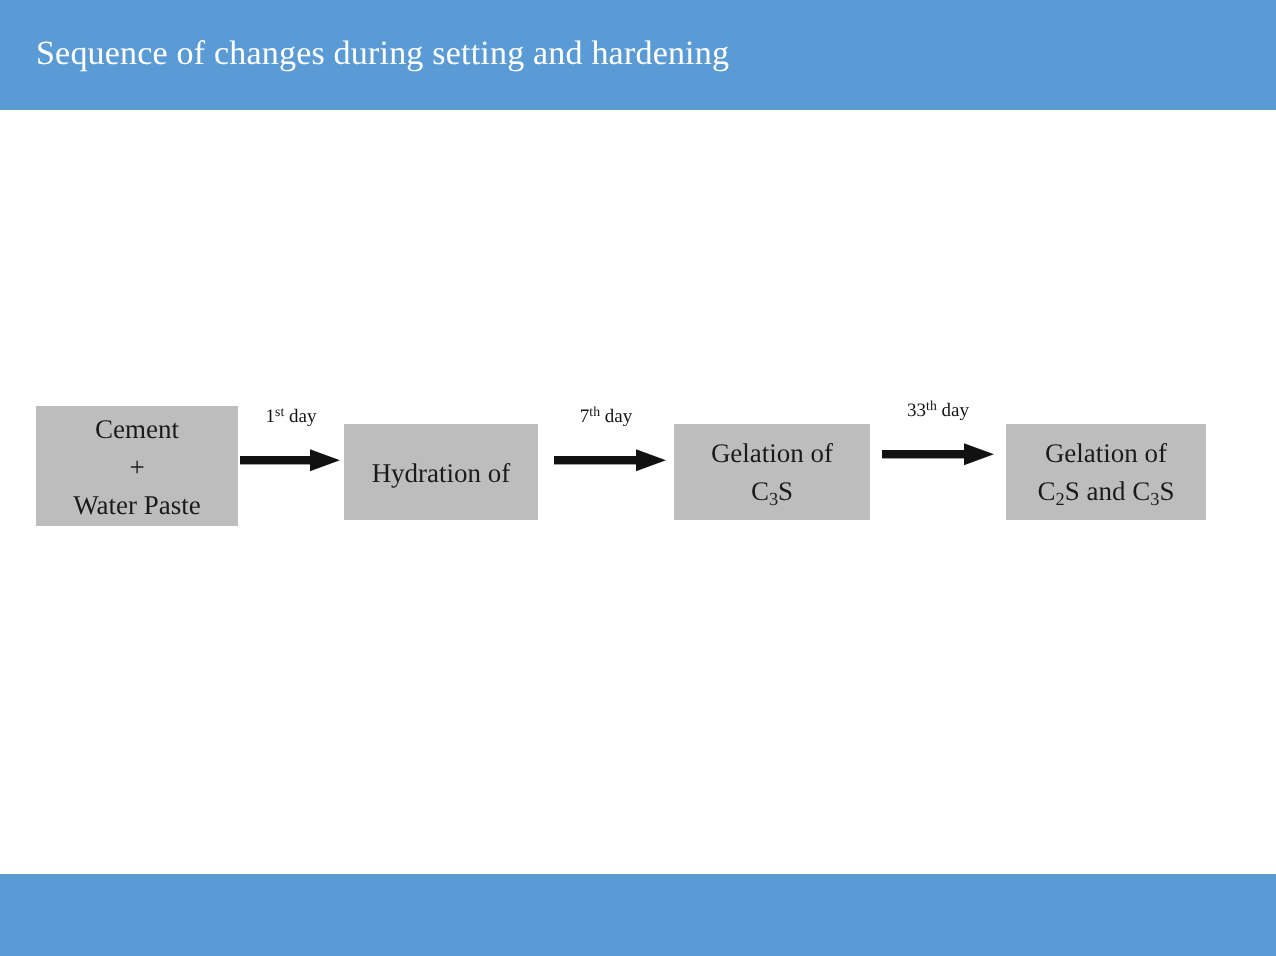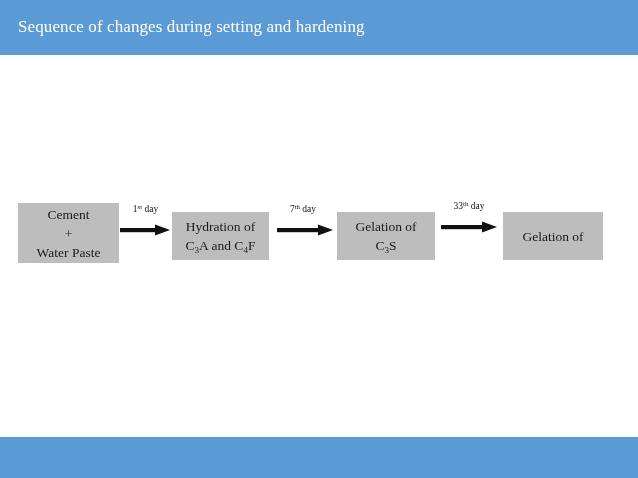--- a/index.html
+++ b/index.html
@@ -139,21 +139,20 @@
     <div class="connector" id="conn-0">
       <div class="conn-label"><span>1</span><sup>st</sup><span> day</span></div>
       <svg class="arrow" viewBox="0 0 53 14" preserveAspectRatio="none">
         <rect x="1" y="5" width="38" height="4.2" fill="#111111"></rect>
         <polygon points="36,1.6 51,7.1 36,12.6" fill="#111111"></polygon>
       </svg>
     </div>
 
     <div class="node" id="node-1">
       <span class="line">Hydration of</span>
-      <span class="line"><span>C</span><sub>3</sub><span>A and C</span><sub>4</sub><span>F</span></span>
     </div>
 
     <div class="connector" id="conn-1">
       <div class="conn-label"><span>7</span><sup>th</sup><span> day</span></div>
       <svg class="arrow" viewBox="0 0 68 14" preserveAspectRatio="none">
         <rect x="8" y="5" width="44" height="4.2" fill="#111111"></rect>
         <polygon points="49,1.6 64,7.1 49,12.6" fill="#111111"></polygon>
       </svg>
     </div>
 
@@ -165,19 +164,20 @@
     <div class="connector" id="conn-2">
       <div class="conn-label"><span>33</span><sup>th</sup><span> day</span></div>
       <svg class="arrow" viewBox="0 0 68 14" preserveAspectRatio="none">
         <rect x="6" y="5" width="44" height="4.2" fill="#111111"></rect>
         <polygon points="47,1.6 62,7.1 47,12.6" fill="#111111"></polygon>
       </svg>
     </div>
 
     <div class="node" id="node-3">
       <span class="line">Gelation of</span>
+      <span class="line"><span>C</span><sub>2</sub><span>S and C</span><sub>3</sub><span>S</span></span>
     </div>
 
   </div>
 
   <div class="band-bottom"></div>
 
 </div>
 
 </body></html>

